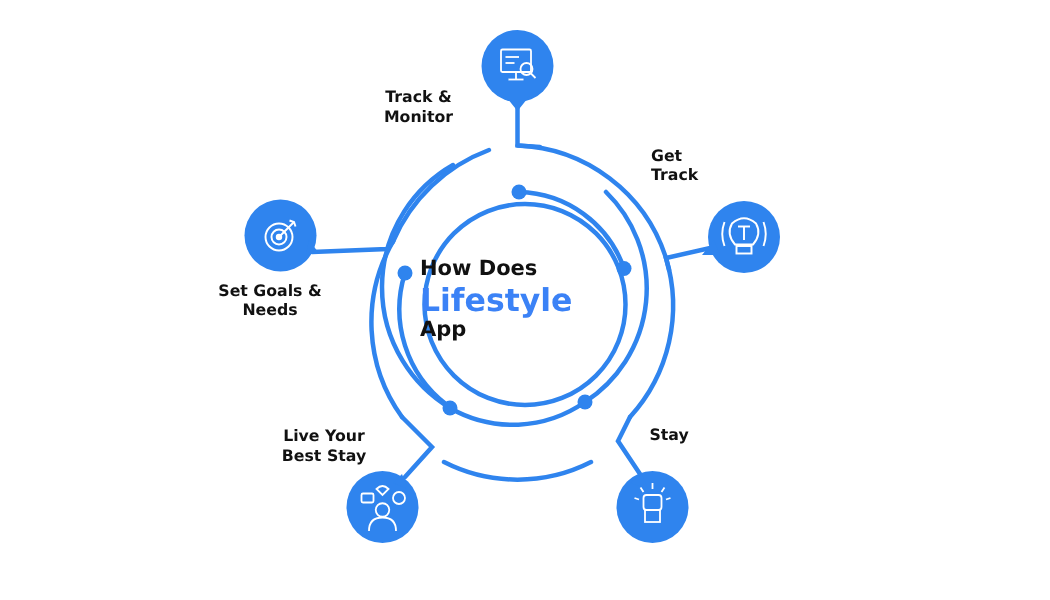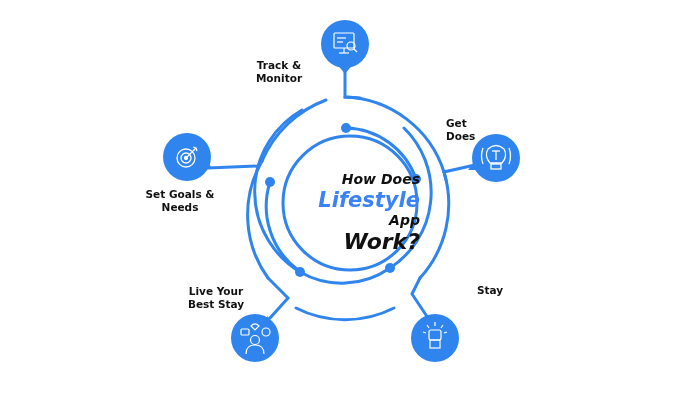--- a/index.html
+++ b/index.html
@@ -1,20 +1,20 @@
 <!DOCTYPE html>
 <html><head>
   <meta charset="utf-8">
   <style>
     html, body { margin: 0; padding: 0; background: #ffffff; }
     body { width: 700px; height: 400px; position: relative; overflow: hidden; font-family: "DejaVu Sans", sans-serif; }
     .canvas { position: absolute; left: 0; top: 0; width: 700px; height: 400px; }
     .label { position: absolute; font-weight: bold; font-size: 10.5px; line-height: 13px; color: #111111; }
     .label span { display: block; }
-    .center-text { position: absolute; left: 280px; top: 170px; width: 140px; text-align: right; color: #111; font-weight: bold; font-style: italic; }
+    .center-text { position: absolute; left: 280px; top: 170px; width: 140px; text-align: left; color: #111; font-weight: bold; }
     .center-text .l1 { font-size: 14px; line-height: 18px; }
     .center-text .l2 { font-size: 21px; line-height: 24px; color: #3b82f6; }
     .center-text .l3 { font-size: 14px; line-height: 17px; }
     .center-text .l4 { font-size: 22px; line-height: 25px; }
     .right { text-align: center; }
   </style>
 </head>
 <body>
 
 <svg class="canvas" viewBox="0 0 700 400" xmlns="http://www.w3.org/2000/svg">
@@ -113,37 +113,36 @@
       <polyline points="193,147 196,148 197,151"></polyline>
     </g>
   </g>
 </svg>
 
 <div class="label right" style="left:248px; top:59px; width:62px;">
   <span>Track &amp;</span>
   <span>Monitor</span>
 </div>
 
-<div class="label" style="left:446px; top:98px; width:90px;margin-top:19px;">
+<div class="label" style="left:434px; top:98px; width:90px;">
   <span>Get</span>
-  <span>Does</span>
+  <span>Track</span>
 </div>
 
-<div class="label" style="left:433px; top:284px; width:90px;margin-left:44px;">
+<div class="label" style="left:433px; top:284px; width:90px;">
   <span>Stay</span>
 </div>
 
 <div class="label right" style="left:180px; top:285px; width:72px;">
   <span>Live Your</span>
   <span>Best Stay</span>
 </div>
 
 <div class="label right" style="left:140px; top:188px; width:80px;">
   <span>Set Goals &amp;</span>
   <span>Needs</span>
 </div>
 
 <div class="center-text">
   <div class="l1">How Does</div>
   <div class="l2">Lifestyle</div>
   <div class="l3">App</div>
-  <div class="l4">Work?</div>
 </div>
 
 </body></html>

